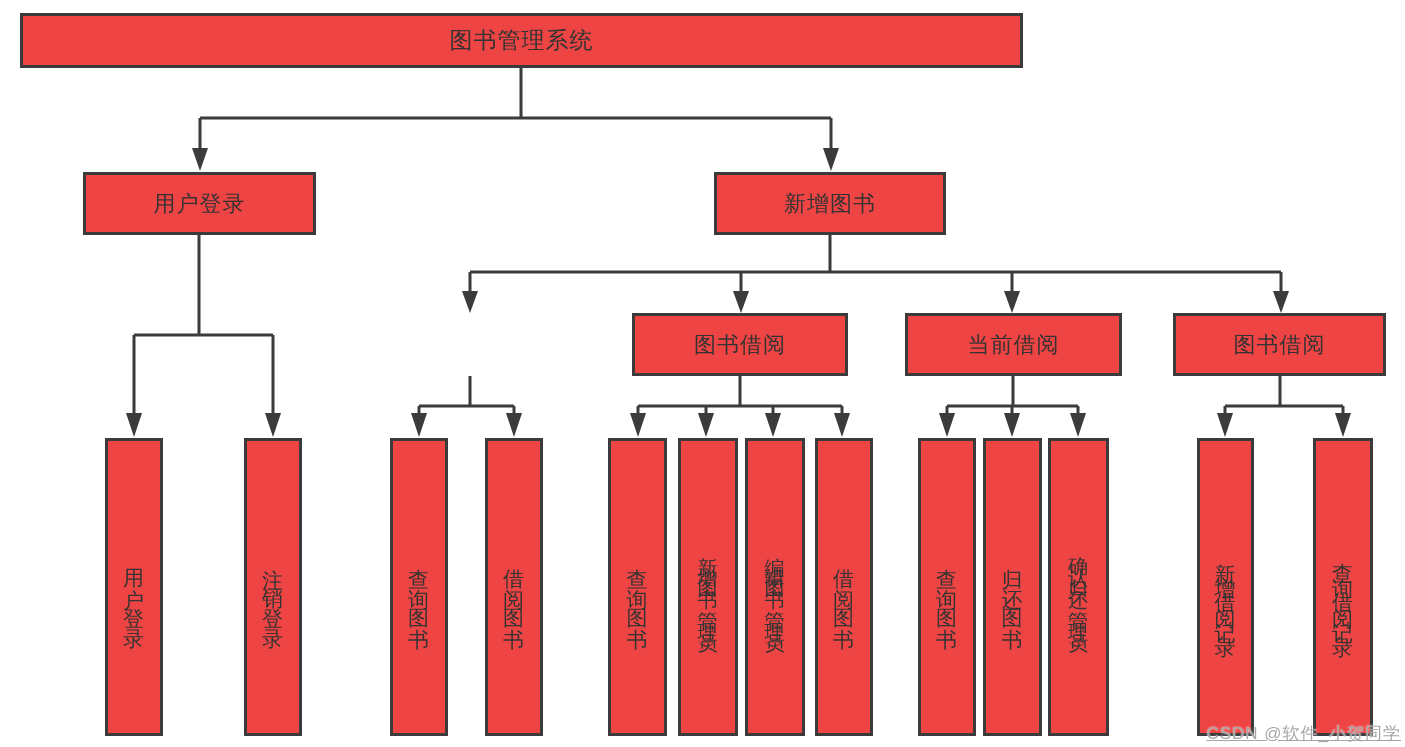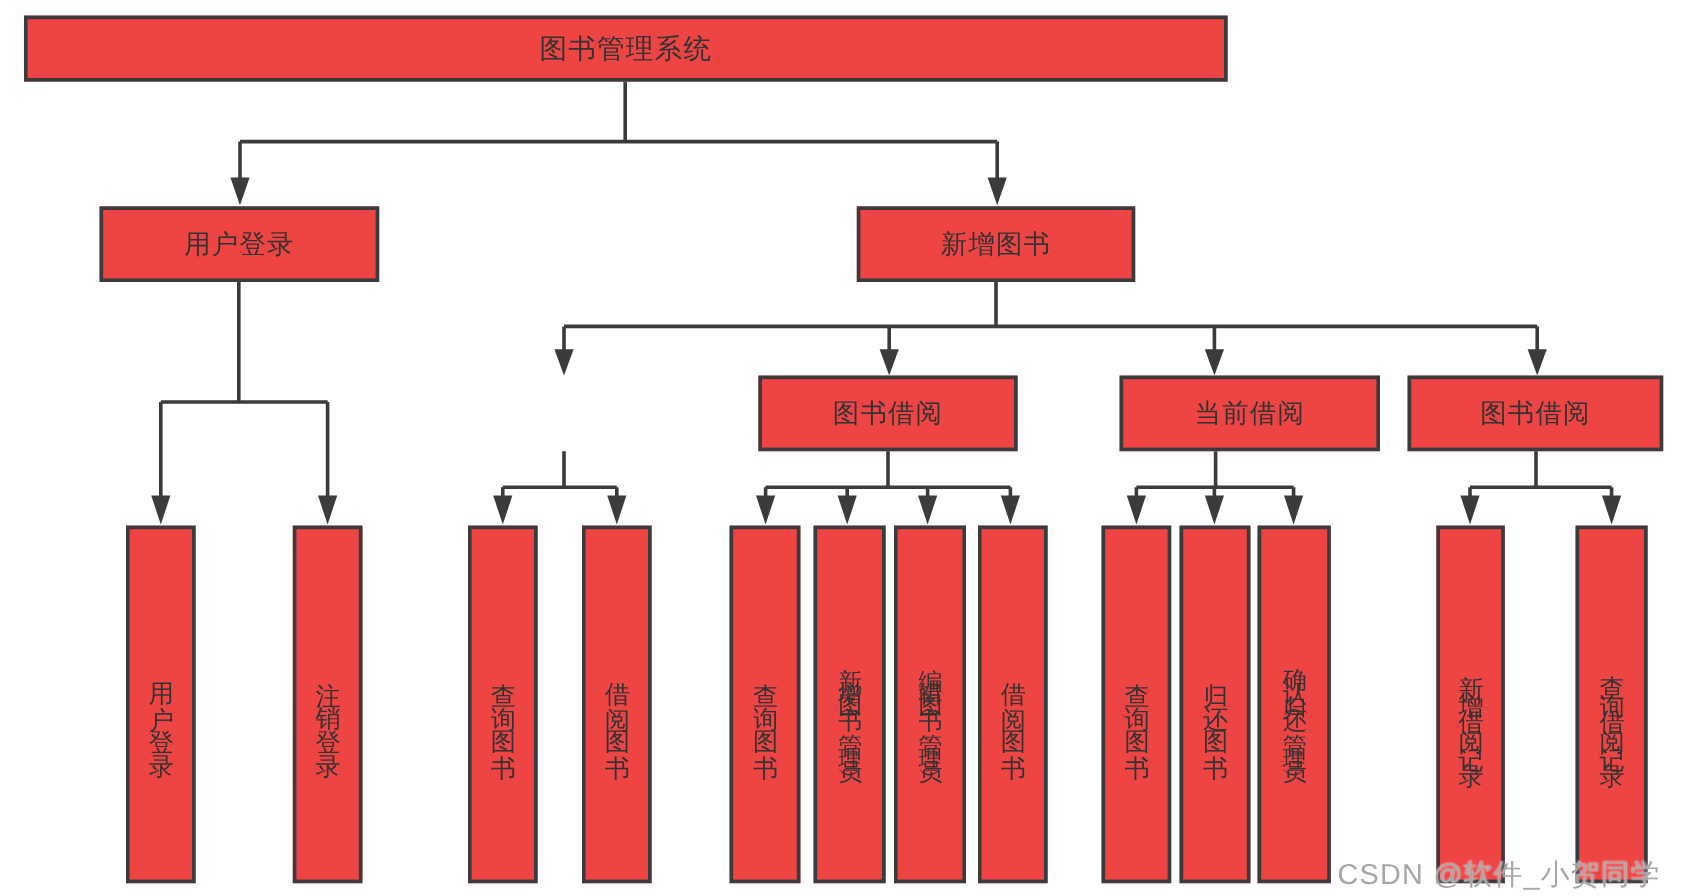--- a/index.html
+++ b/index.html
@@ -36,26 +36,27 @@
     line-height:1;
   }
   .vt4{font-size:21px;letter-spacing:20px;}
   .vt4 span{margin-top:10px;}
   .vt6{font-size:21px;letter-spacing:15px;}
   .vt6 span{margin-top:8px;}
   .vt9{font-size:20px;letter-spacing:11px;}
   .vt9 span{margin-top:6px;}
   .watermark{
     position:absolute;
-    right:21px;bottom:2px;
+    right:4px;bottom:2px;
     color:var(--wm);
-    font-size:24px;
+    font-size:17px;
     letter-spacing:1px;
     text-shadow:0 0 2px #ffffff;
     white-space:nowrap;
+    text-decoration:underline;
   }
 </style>
 </head>
 <body>
 
 <div class="canvas">
 
   <svg class="connectors" viewBox="0 0 1405 747" xmlns="http://www.w3.org/2000/svg">
     <path d="
       M521,68 V118 M200,118 H831 M200,118 V150 M831,118 V150
@@ -93,21 +94,21 @@
   <div class="node hnode" style="left:83px;top:172px;width:233px;height:63px;">
     <span>用户登录</span>
   </div>
   <div class="node hnode" style="left:714px;top:172px;width:232px;height:63px;">
     <span>新增图书</span>
   </div>
 
   <div class="node hnode" style="left:632px;top:313px;width:216px;height:63px;">
     <span>图书借阅</span>
   </div>
-  <div class="node hnode" style="left:905px;top:313px;width:217px;height:63px;margin-left:28px;">
+  <div class="node hnode" style="left:905px;top:313px;width:217px;height:63px;">
     <span>当前借阅</span>
   </div>
   <div class="node hnode" style="left:1173px;top:313px;width:213px;height:63px;">
     <span>图书借阅</span>
   </div>
 
   <div class="node vnode vt4" style="left:105px;top:438px;width:58px;height:298px;">
     <span>用户登录</span>
   </div>
   <div class="node vnode vt4" style="left:244px;top:438px;width:58px;height:298px;">

